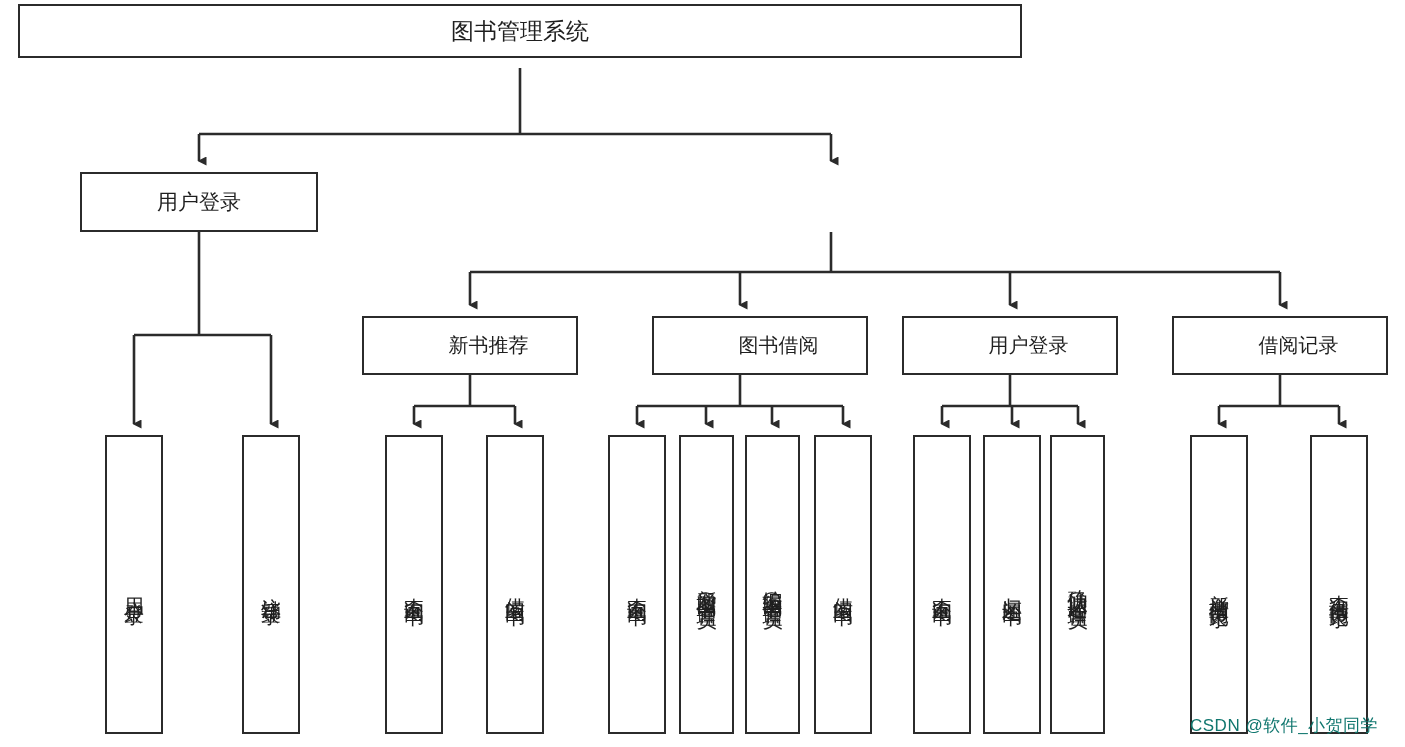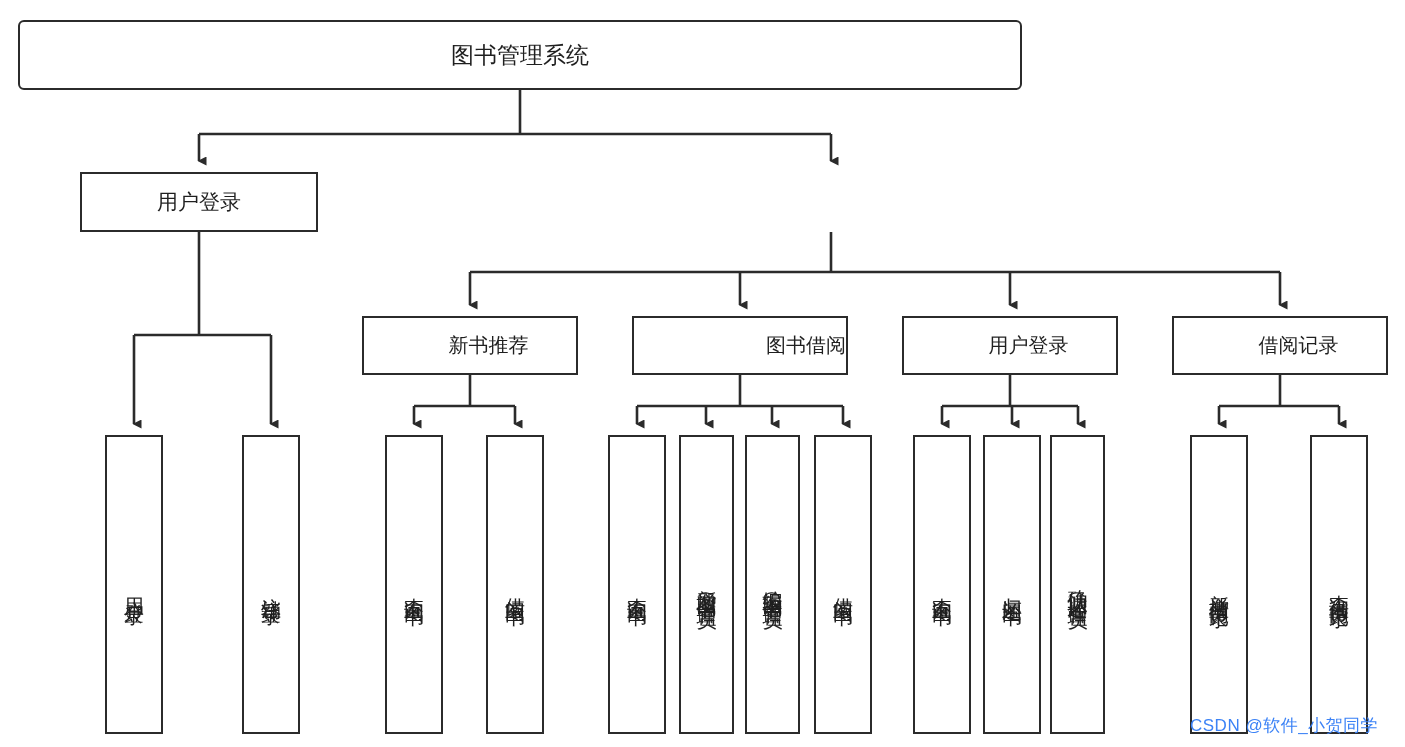--- a/index.html
+++ b/index.html
@@ -58,21 +58,21 @@
   }
   .node.leaf .vtext {
     writing-mode: vertical-rl;
     text-orientation: upright;
     line-height: 1.05;
     white-space: nowrap;
   }
   .watermark {
     position: absolute;
     font-size: 17px;
-    color: #3b82f6;
+    color: #0f766e;
     white-space: nowrap;
     letter-spacing: 0.5px;
   }
 </style>
 </head>
 <body>
 
 <div id="canvas">
 
   <svg id="connectors" viewBox="0 0 1405 747">
@@ -118,32 +118,32 @@
       <path d="M 1012 406 L 1012 424" marker-end="url(#arrow)"></path>
       <path d="M 1078 406 L 1078 424" marker-end="url(#arrow)"></path>
 
       <path d="M 1280 375 L 1280 406"></path>
       <path d="M 1219 406 L 1339 406"></path>
       <path d="M 1219 406 L 1219 424" marker-end="url(#arrow)"></path>
       <path d="M 1339 406 L 1339 424" marker-end="url(#arrow)"></path>
     </g>
   </svg>
 
-  <div class="node root" style="left:18px; top:20px; width:1004px; height:70px;border-radius:6px;">
+  <div class="node root" style="left:18px; top:4px; width:1004px; height:54px;">
     <span>图书管理系统</span>
   </div>
 
   <div class="node level2" style="left:80px; top:172px; width:238px; height:60px;">
     <span>用户登录</span>
   </div>
 
   <div class="node level3" style="left:362px; top:316px; width:216px; height:59px;">
     <span>新书推荐</span>
   </div>
-  <div class="node level3" style="left:632px; top:316px; width:216px; height:59px;justify-content:flex-end;">
+  <div class="node level3" style="left:652px; top:316px; width:216px; height:59px;">
     <span>图书借阅</span>
   </div>
   <div class="node level3" style="left:902px; top:316px; width:216px; height:59px;">
     <span>用户登录</span>
   </div>
   <div class="node level3" style="left:1172px; top:316px; width:216px; height:59px;font-family:Liberation Mono, monospace;">
     <span>借阅记录</span>
   </div>
 
   <div class="node leaf" style="left:105px; top:435px; width:58px; height:299px;">

